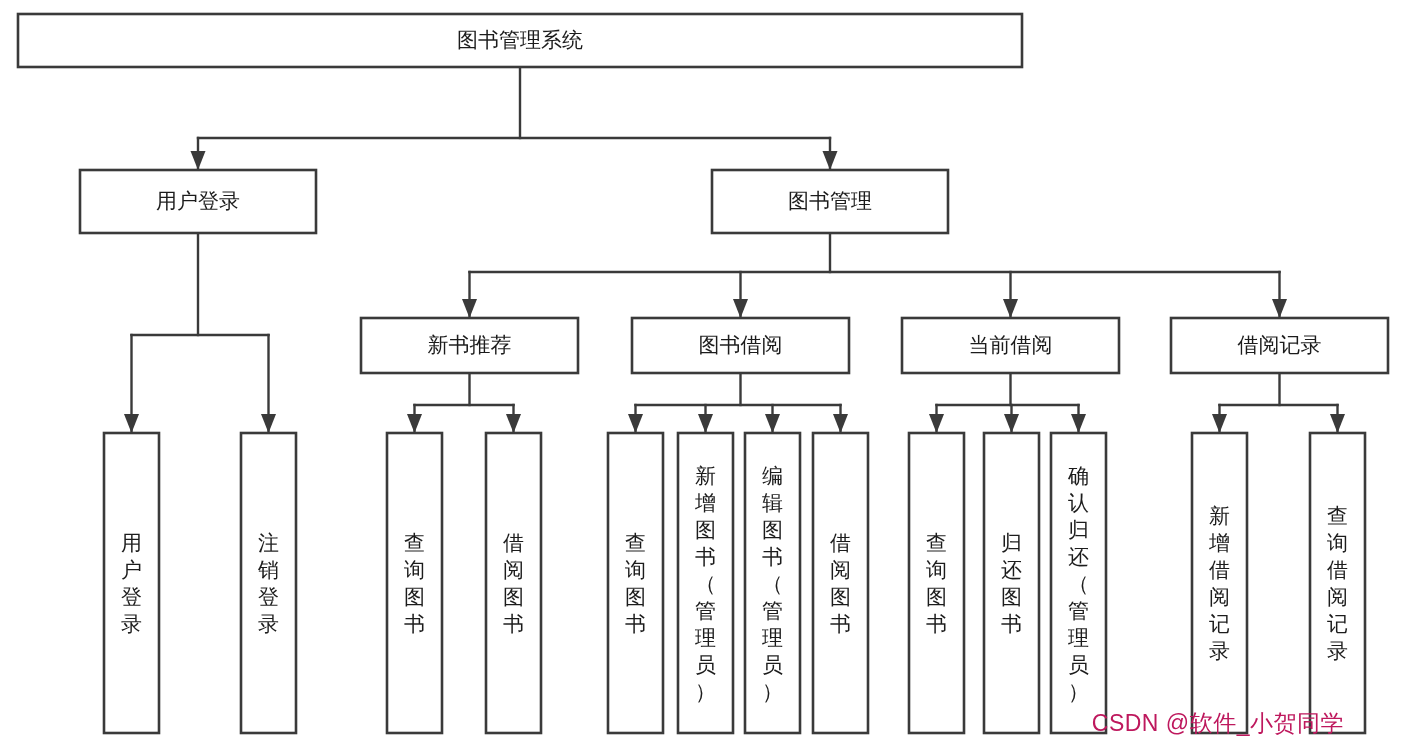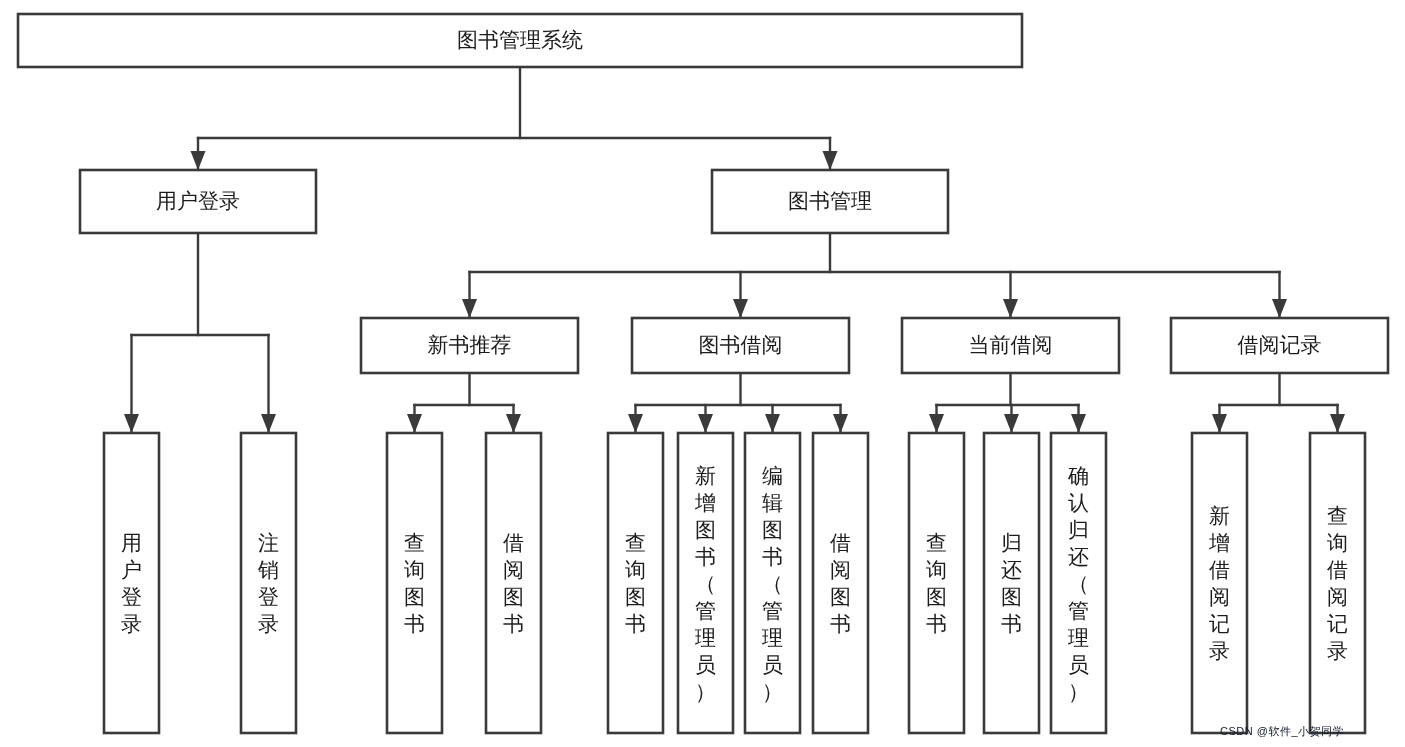--- a/index.html
+++ b/index.html
@@ -52,22 +52,22 @@
     font-family: "Liberation Sans", "DejaVu Sans", sans-serif;
     font-size: 21px;
     fill: #1c1c1c;
     text-anchor: middle;
   }
   .watermark {
     position: absolute;
     right: 8px;
     bottom: 8px;
     font-family: "Liberation Sans", "DejaVu Sans", sans-serif;
-    font-size: 11px;
-    color: #0f172a;
+    font-size: 23px;
+    color: #be185d;
     letter-spacing: 0.5px;
     white-space: nowrap;
     user-select: none;
   }
 </style>
 </head>
 <body>
 
 <div id="diagram-root">
   <svg id="tree-svg" viewBox="0 0 1405 747">

